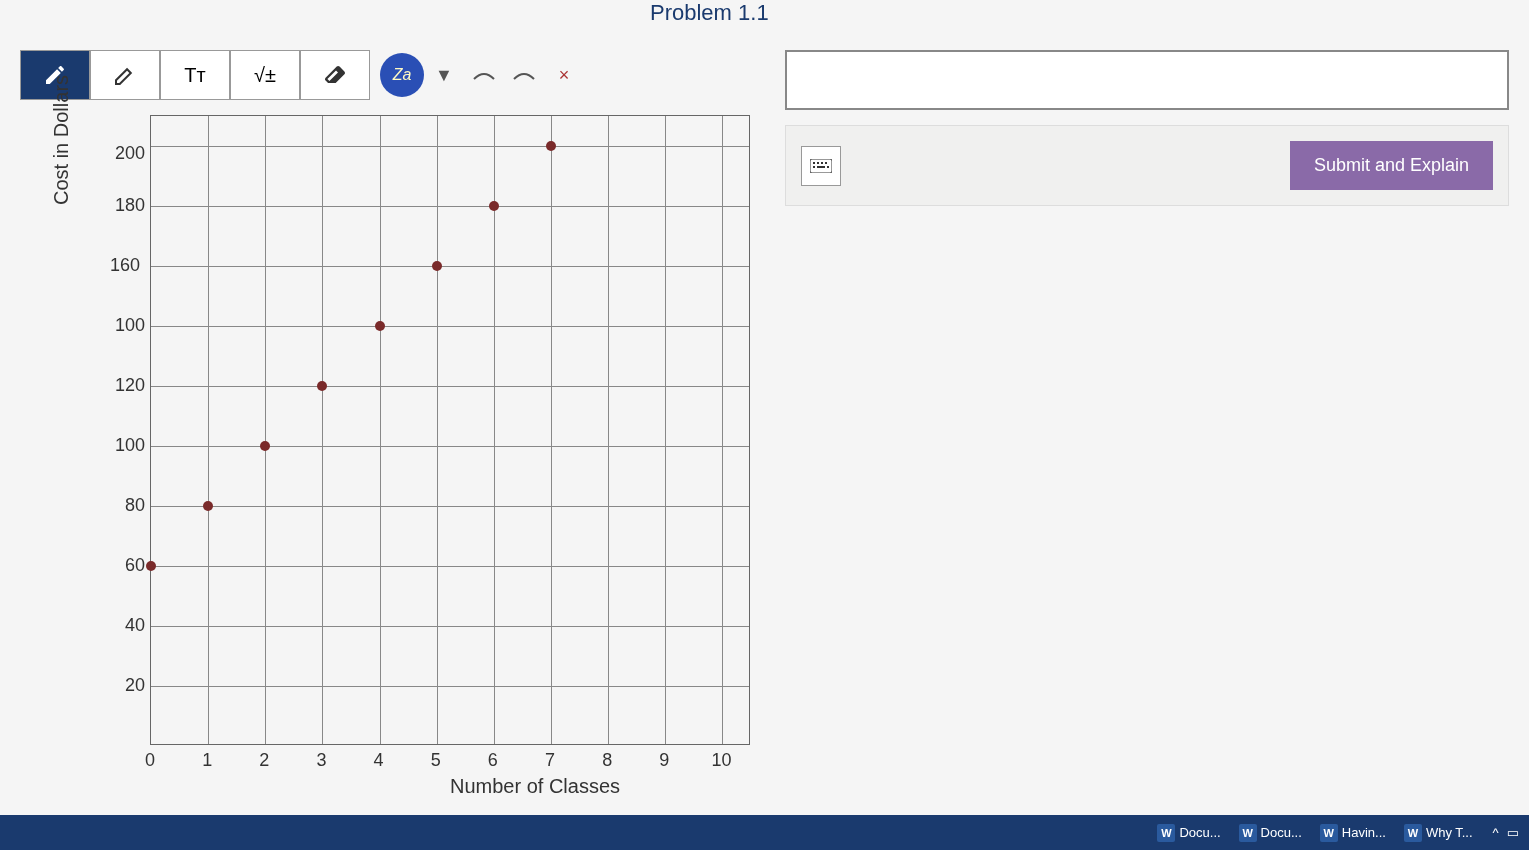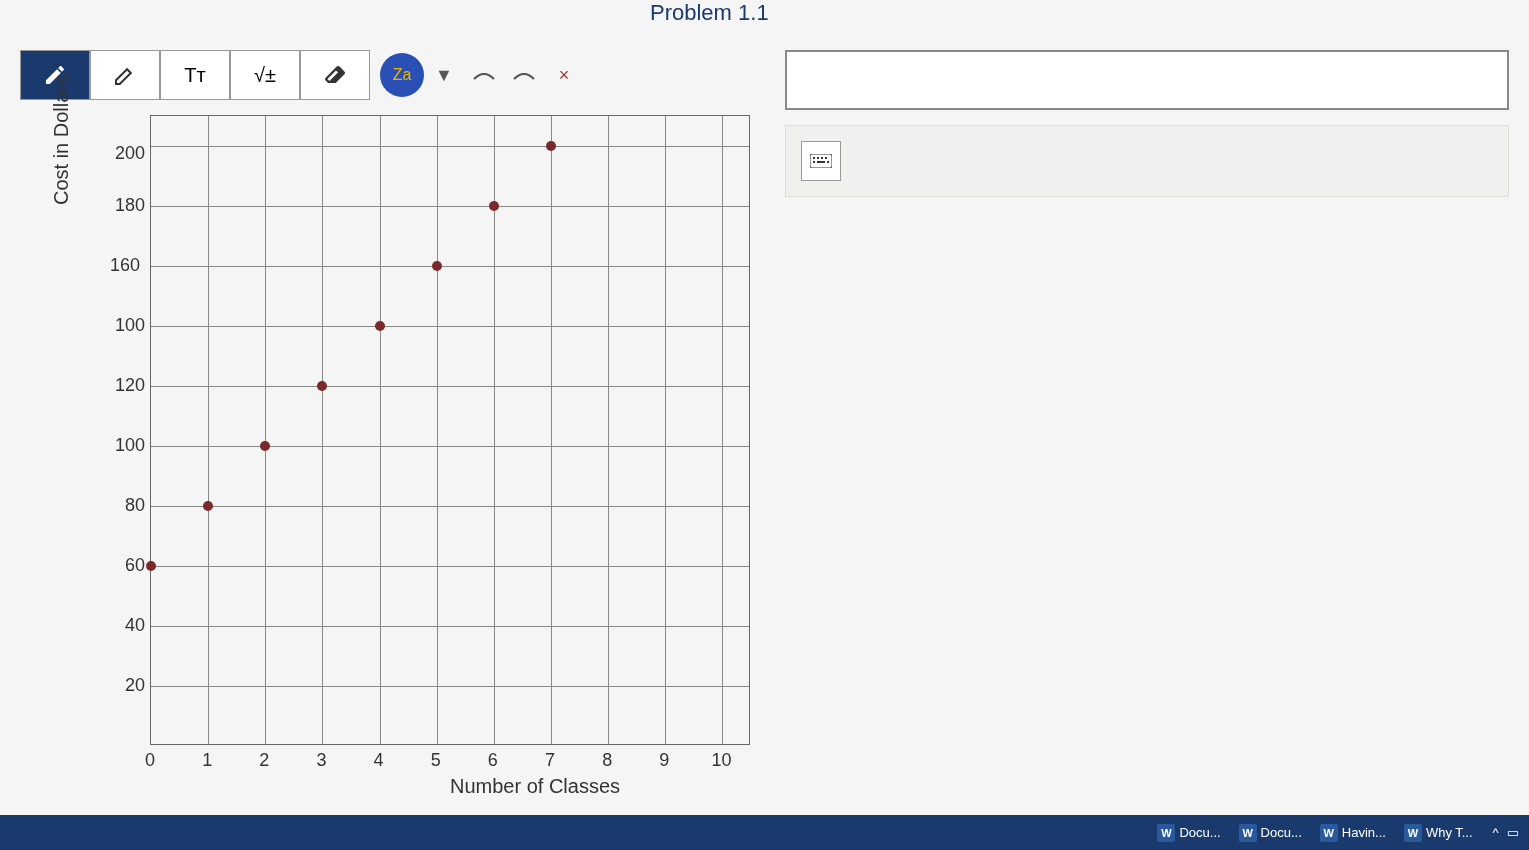--- a/index.html
+++ b/index.html
@@ -4,21 +4,21 @@
   <style>
     * { margin: 0; padding: 0; box-sizing: border-box; }
     body { font-family: Arial, sans-serif; background: #f5f5f5; width: 1529px; height: 850px; position: relative; overflow: hidden; }
     
     .header-title { position: absolute; top: 0; left: 650px; color: #1a3a6e; font-size: 22px; font-weight: 500; text-align: right; }
     
     .toolbar { position: absolute; top: 50px; left: 20px; display: flex; align-items: center; gap: 0; }
     .tool-btn { width: 70px; height: 50px; background: #fff; border: 1px solid #999; display: flex; align-items: center; justify-content: center; cursor: pointer; font-size: 20px; }
     .tool-btn.active { background: #1a3a6e; color: #fff; }
     .tool-btn svg { width: 24px; height: 24px; }
-    .scribble-btn { width: 44px; height: 44px; border-radius: 50%; background: #2a4fb5; margin-left: 10px; display: flex; align-items: center; justify-content: center; color: #eab308; cursor: pointer; }
+    .scribble-btn { width: 44px; height: 44px; border-radius: 50%; background: #2a4fb5; margin-left: 10px; display: flex; align-items: center; justify-content: center; color: #fef9c3; font-style: italic; cursor: pointer; }
     .toolbar-icon { width: 40px; display: flex; align-items: center; justify-content: center; font-size: 18px; color: #555; cursor: pointer; }
     
     .chart-area { position: absolute; top: 115px; left: 30px; width: 730px; height: 700px; }
     .y-axis-label { position: absolute; left: 20px; top: 90px; transform: rotate(-90deg); transform-origin: left top; font-size: 20px; color: #333; }
     .chart-grid { position: absolute; left: 120px; top: 0; width: 600px; height: 630px; background: #f5f5f5; border: 1px solid #666; }
     .grid-line-h { position: absolute; left: 0; right: 0; border-top: 1px solid #888; }
     .grid-line-v { position: absolute; top: 0; bottom: 0; border-left: 1px solid #888; }
     .y-tick { position: absolute; right: 615px; text-align: right; width: 40px; font-size: 18px; color: #333; transform: translateY(-50%); }
     .x-tick { position: absolute; top: 635px; font-size: 18px; color: #333; transform: translateX(-50%); }
     .x-axis-label { position: absolute; top: 660px; left: 420px; font-size: 20px; color: #333; }
@@ -139,20 +139,21 @@
           <rect x="0" y="0" width="22" height="14" rx="2" fill="none" stroke="#333"></rect>
           <rect x="3" y="3" width="2" height="2"></rect>
           <rect x="7" y="3" width="2" height="2"></rect>
           <rect x="11" y="3" width="2" height="2"></rect>
           <rect x="15" y="3" width="2" height="2"></rect>
           <rect x="3" y="7" width="2" height="2"></rect>
           <rect x="7" y="7" width="8" height="2"></rect>
           <rect x="17" y="7" width="2" height="2"></rect>
         </svg>
     </div>
+    <button class="submit-btn">Submit and Explain</button>
   </div>
 </div>
 
 <div class="taskbar">
   <div class="task-item">
       <div class="task-icon">W</div>
       <span>Docu...</span>
     </div>
   <div class="task-item">
       <div class="task-icon">W</div>

